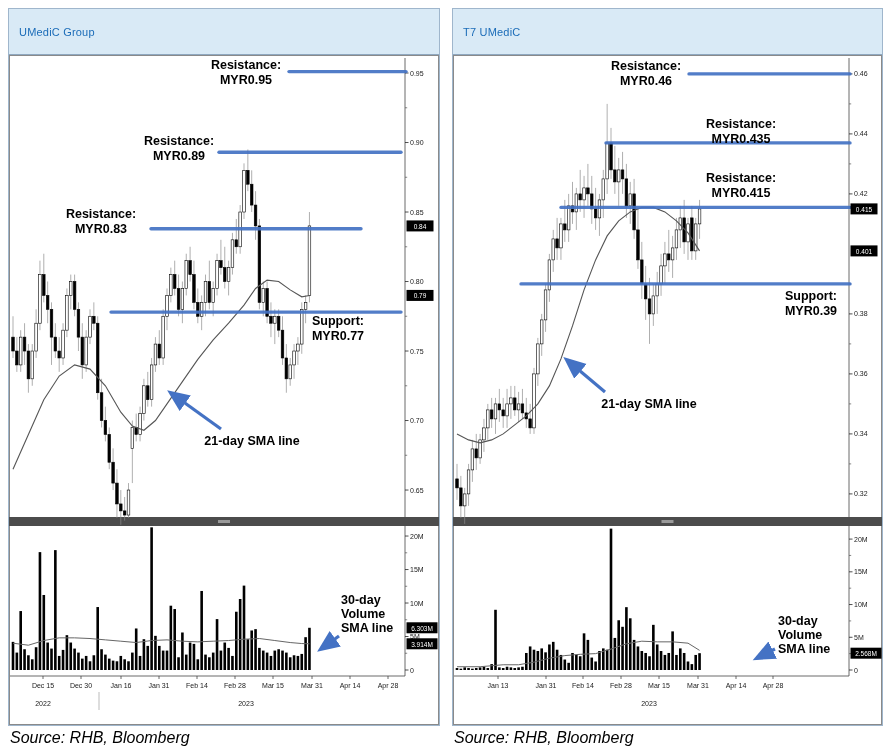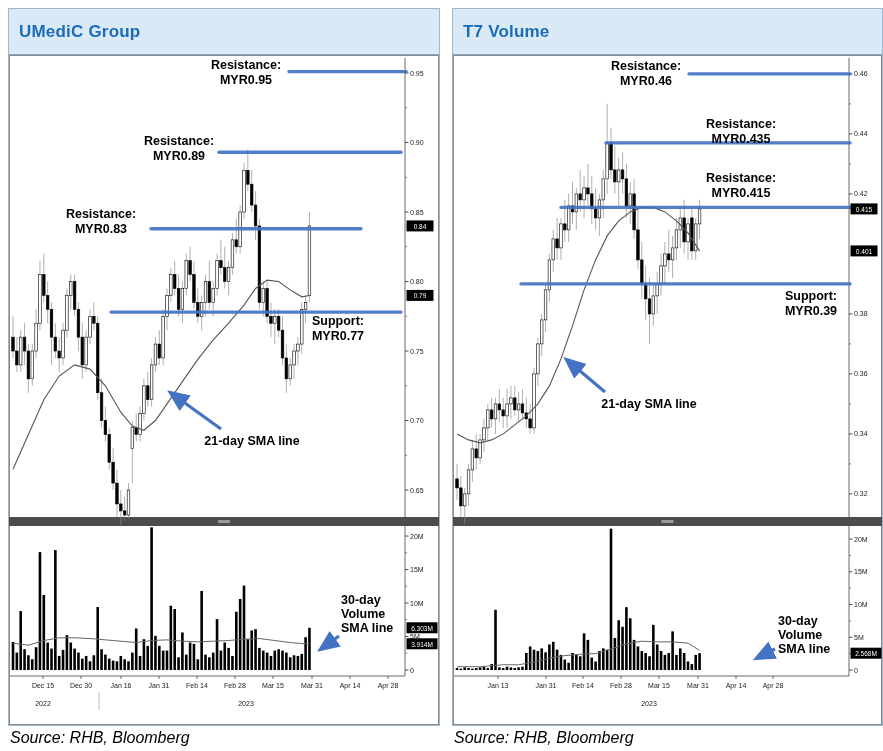--- a/index.html
+++ b/index.html
@@ -2,21 +2,21 @@
 <html><head>
 <meta charset="utf-8">
 <style>
   html,body{margin:0;padding:0}
   body{width:883px;height:751px;background:#ffffff;position:relative;
        font-family:"Liberation Sans",sans-serif;}
   .panel{position:absolute;top:8px;width:430px;background:#fff;
          border:1px solid #9fb6cc;}
   .panel-header{height:46px;background:#d9eaf6;border-bottom:1px solid #8fa8c0;
                 display:flex;align-items:center;padding-left:10px;box-sizing:border-box;}
-  .panel-title{font-weight:bold;font-size:17px;color:#1b6cb8;letter-spacing:.2px;}
+  .panel-title{font-weight:normal;font-size:11px;color:#1b6cb8;letter-spacing:.2px;}
   svg.chart{display:block;background:#fff;}
   .source{position:absolute;top:729px;font-style:italic;font-size:16px;color:#000;}
   
   .ax{font:7px "Liberation Sans",sans-serif;fill:#1a1a1a;}
   .axw{font:6.5px "Liberation Sans",sans-serif;fill:#ffffff;}
   .ann{font:bold 12.5px "Liberation Sans",sans-serif;fill:#000;}
 </style>
 </head>
 <body>
 
@@ -348,21 +348,21 @@
         <text x="411" y="243.22337976983644" text-anchor="middle" class="axw">0.79</text>
         <rect x="397.5" y="567.2845581395349" width="31" height="11" fill="#000"></rect>
         <text x="413" y="575.5845581395348" text-anchor="middle" class="axw">6.303M</text>
         <rect x="397.5" y="583.2853023255814" width="31" height="11" fill="#000"></rect>
         <text x="413" y="591.5853023255813" text-anchor="middle" class="axw">3.914M</text>
       </svg>
   </div>
 
   <div class="panel" style="left:452px;width:429px;">
     <div class="panel-header">
-      <span class="panel-title">T7 Volume</span>
+      <span class="panel-title">T7 UMediC</span>
     </div>
     <svg class="chart" id="chart-1" width="429" height="670">
         <defs>
           <marker id="arr1" markerWidth="8" markerHeight="8" refX="5.5" refY="3" orient="auto">
             <polygon points="0,0 7,3 0,6" fill="#4472C4"></polygon>
           </marker>
         </defs>
         <rect x="0.5" y="0.5" width="428" height="669" fill="none" stroke="#8a8a8a"></rect>
         <line x1="396" y1="3" x2="396" y2="621" stroke="#444" stroke-width="0.8"></line>
         <line x1="1" y1="621" x2="396" y2="621" stroke="#444" stroke-width="0.8"></line>

